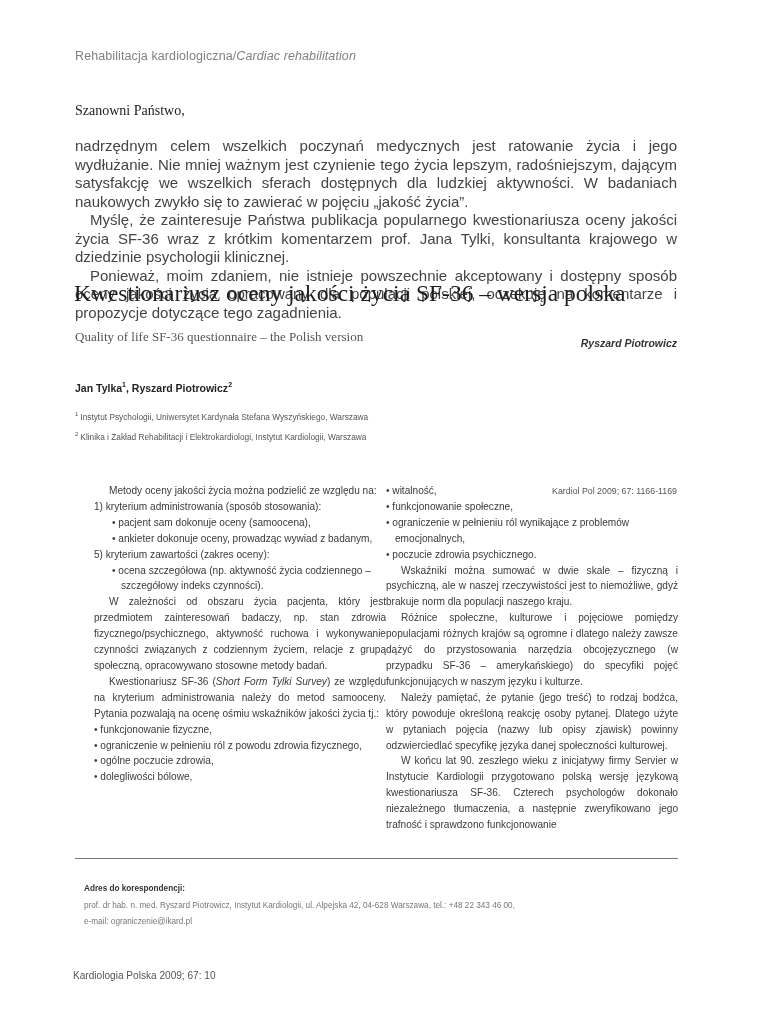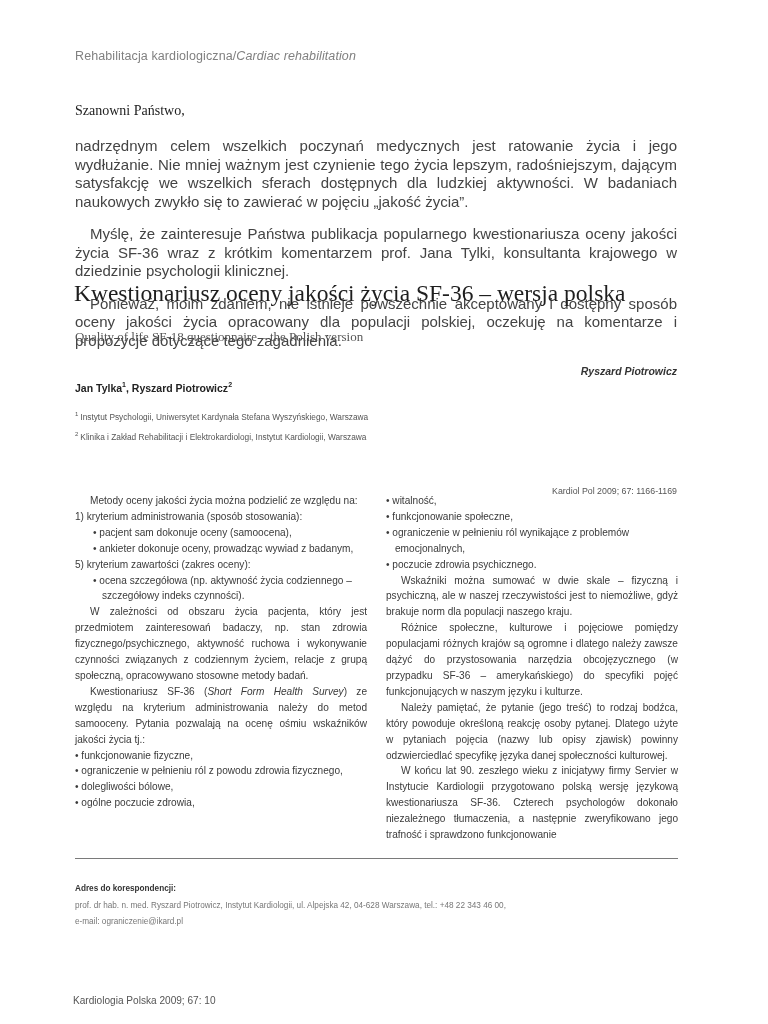--- a/index.html
+++ b/index.html
@@ -5,87 +5,87 @@
   * { margin: 0; padding: 0; box-sizing: border-box; }
   html, body { width: 768px; height: 1024px; background: #ffffff; overflow: hidden; }
   body { position: relative; font-family: "Liberation Sans", "DejaVu Sans", sans-serif; color: #333; }
 
   .running-head { position: absolute; left: 75px; top: 49px; font-size: 12.5px; color: #808080; letter-spacing: 0.1px; }
   .running-head i { font-style: italic; }
 
   .letter { position: absolute; left: 75px; top: 103px; width: 602px; }
   .letter-salutation { font-family: "Liberation Serif", "DejaVu Serif", serif; font-size: 14px; color: #222; font-weight: normal; margin-bottom: 18px; }
   .letter p { font-size: 15px; line-height: 18.5px; color: #444; text-align: justify; }
-  .letter p.indent { text-indent: 15px; margin-top: 14px; }
+  .letter p.indent { text-indent: 15px; }
   .letter-signature { margin-top: 15px; text-align: right; font-size: 10.5px; font-style: italic; font-weight: bold; color: #333; }
 
   .article-title { position: absolute; left: 74px; top: 280px; font-family: "Liberation Serif", "DejaVu Serif", serif; font-size: 23.5px; color: #1e1e1e; font-weight: normal; white-space: nowrap; }
   .article-subtitle { position: absolute; left: 75px; top: 329px; font-family: "Liberation Serif", "DejaVu Serif", serif; font-size: 13px; color: #555; white-space: nowrap; }
 
   .authors { position: absolute; left: 75px; top: 381px; font-size: 10.5px; font-weight: bold; color: #222; }
   .authors sup { font-size: 7px; }
   .affiliations { position: absolute; left: 75px; top: 406px; font-size: 8.3px; color: #555; line-height: 17.5px; }
   .affiliations sup { font-size: 6px; margin-right: 2px; }
   .citation { position: absolute; right: 91px; top: 456px; font-size: 8.8px; color: #555; margin-top: 30px; }
 
-  .columns { position: absolute; left: 75px; top: 493px; width: 603px; display: flex; justify-content: space-between; }
+  .columns { position: absolute; left: 75px; top: 483px; width: 603px; display: flex; justify-content: flex-end; }
   .col { width: 292px; font-size: 10.1px; line-height: 15.9px; color: #3a3a3a; }
   .col p { text-align: justify; }
   .col p.indent { text-indent: 15px; }
   .col .li { display: block; }
   .col .bullet1 { padding-left: 27px; text-indent: -9px; }
   .col .bullet0 { padding-left: 9px; text-indent: -9px; }
   .col i { font-style: italic; }
 
   .divider { position: absolute; left: 75px; top: 858px; width: 603px; height: 1px; background: #7a7a7a; }
 
-  .corr { position: absolute; left: 75px; top: 881px; font-size: 8.2px; color: #777; line-height: 16.5px; }
+  .corr { position: absolute; left: 84px; top: 881px; font-size: 8.2px; color: #777; line-height: 16.5px; }
   .corr-label { font-weight: bold; color: #333; }
 
-  .footer { position: absolute; left: 73px; top: 970px; font-size: 10.1px; color: #555; margin-top: 25px; }
+  .footer { position: absolute; left: 73px; top: 970px; font-size: 10.1px; color: #555; }
 </style>
 </head>
 <body>
 
 <div class="running-head"><span>Rehabilitacja kardiologiczna/</span><i>Cardiac rehabilitation</i></div>
 
 <section class="letter">
   <h2 class="letter-salutation">Szanowni Państwo,</h2>
   <p>nadrzędnym celem wszelkich poczynań medycznych jest ratowanie życia i jego wydłużanie. Nie mniej ważnym jest czynienie tego życia lepszym, radośniejszym, dającym satysfakcję we wszelkich sferach dostępnych dla ludzkiej aktywności. W badaniach naukowych zwykło się to zawierać w pojęciu „jakość życia”.</p>
   <p class="indent">Myślę, że zainteresuje Państwa publikacja popularnego kwestionariusza oceny jakości życia SF-36 wraz z krótkim komentarzem prof. Jana Tylki, konsultanta krajowego w dziedzinie psychologii klinicznej.</p>
   <p class="indent">Ponieważ, moim zdaniem, nie istnieje powszechnie akceptowany i dostępny sposób oceny jakości życia opracowany dla populacji polskiej, oczekuję na komentarze i propozycje dotyczące tego zagadnienia.</p>
   <div class="letter-signature">Ryszard Piotrowicz</div>
 </section>
 
 <h1 class="article-title">Kwestionariusz oceny jakości życia SF-36 – wersja polska</h1>
-<div class="article-subtitle">Quality of life SF-18 questionnaire – the Polish version</div>
+<div class="article-subtitle">Quality of life SF-36 questionnaire – the Polish version</div>
 
 <div class="authors"><span>Jan Tylka</span><sup>1</sup><span>, </span><span>Ryszard Piotrowicz</span><sup>2</sup></div>
 
 <div class="affiliations">
   <div><sup>1</sup><span>Instytut Psychologii, Uniwersytet Kardynała Stefana Wyszyńskiego, Warszawa</span></div>
   <div><sup>2</sup><span>Klinika i Zakład Rehabilitacji i Elektrokardiologi, Instytut Kardiologii, Warszawa</span></div>
 </div>
 
 <div class="citation">Kardiol Pol 2009; 67: 1166-1169</div>
 
 <div class="columns">
   <div class="col">
     <p class="indent">Metody oceny jakości życia można podzielić ze względu na:</p>
     <span class="li bullet0">1) kryterium administrowania (sposób stosowania):</span>
     <span class="li bullet1">• pacjent sam dokonuje oceny (samoocena),</span>
     <span class="li bullet1">• ankieter dokonuje oceny, prowadząc wywiad z badanym,</span>
     <span class="li bullet0">5) kryterium zawartości (zakres oceny):</span>
     <span class="li bullet1">• ocena szczegółowa (np. aktywność życia codziennego – szczegółowy indeks czynności).</span>
     <p class="indent">W zależności od obszaru życia pacjenta, który jest przedmiotem zainteresowań badaczy, np. stan zdrowia fizycznego/psychicznego, aktywność ruchowa i wykonywanie czynności związanych z codziennym życiem, relacje z grupą społeczną, opracowywano stosowne metody badań.</p>
-    <p class="indent"><span>Kwestionariusz SF-36 (</span><i>Short Form Health Survey</i><span>) ze względu na kryterium administrowania należy do metod samooceny. Pytania pozwalają na ocenę ośmiu wskaźników jakości życia tj.:</span></p>
+    <p class="indent"><span>Kwestionariusz SF-36 (</span><i>Short Form Tylki Survey</i><span>) ze względu na kryterium administrowania należy do metod samooceny. Pytania pozwalają na ocenę ośmiu wskaźników jakości życia tj.:</span></p>
     <span class="li bullet0">• funkcjonowanie fizyczne,</span>
     <span class="li bullet0">• ograniczenie w pełnieniu ról z powodu zdrowia fizycznego,</span>
+    <span class="li bullet0">• ogólne poczucie zdrowia,</span>
     <span class="li bullet0">• dolegliwości bólowe,</span>
-    <span class="li bullet0">• ogólne poczucie zdrowia,</span>
   </div>
   <div class="col">
     <span class="li bullet0">• witalność,</span>
     <span class="li bullet0">• funkcjonowanie społeczne,</span>
     <span class="li bullet0">• ograniczenie w pełnieniu ról wynikające z problemów emocjonalnych,</span>
     <span class="li bullet0">• poczucie zdrowia psychicznego.</span>
     <p class="indent">Wskaźniki można sumować w dwie skale – fizyczną i psychiczną, ale w naszej rzeczywistości jest to niemożliwe, gdyż brakuje norm dla populacji naszego kraju.</p>
     <p class="indent">Różnice społeczne, kulturowe i pojęciowe pomiędzy populacjami różnych krajów są ogromne i dlatego należy zawsze dążyć do przystosowania narzędzia obcojęzycznego (w przypadku SF-36 – amerykańskiego) do specyfiki pojęć funkcjonujących w naszym języku i kulturze.</p>
     <p class="indent">Należy pamiętać, że pytanie (jego treść) to rodzaj bodźca, który powoduje określoną reakcję osoby pytanej. Dlatego użyte w pytaniach pojęcia (nazwy lub opisy zjawisk) powinny odzwierciedlać specyfikę języka danej społeczności kulturowej.</p>
     <p class="indent">W końcu lat 90. zeszłego wieku z inicjatywy firmy Servier w Instytucie Kardiologii przygotowano polską wersję językową kwestionariusza SF-36. Czterech psychologów dokonało niezależnego tłumaczenia, a następnie zweryfikowano jego trafność i sprawdzono funkcjonowanie</p>

